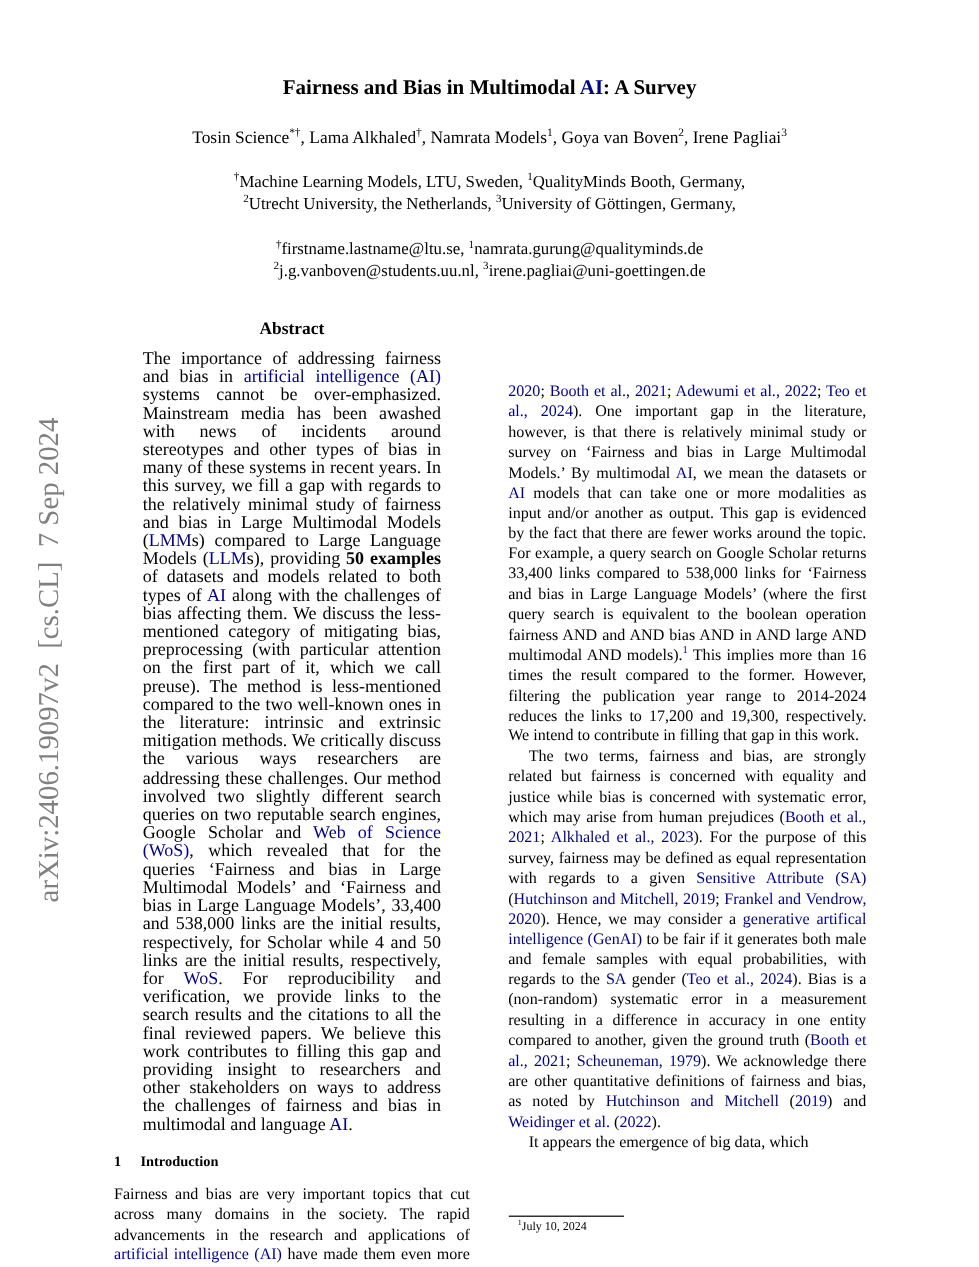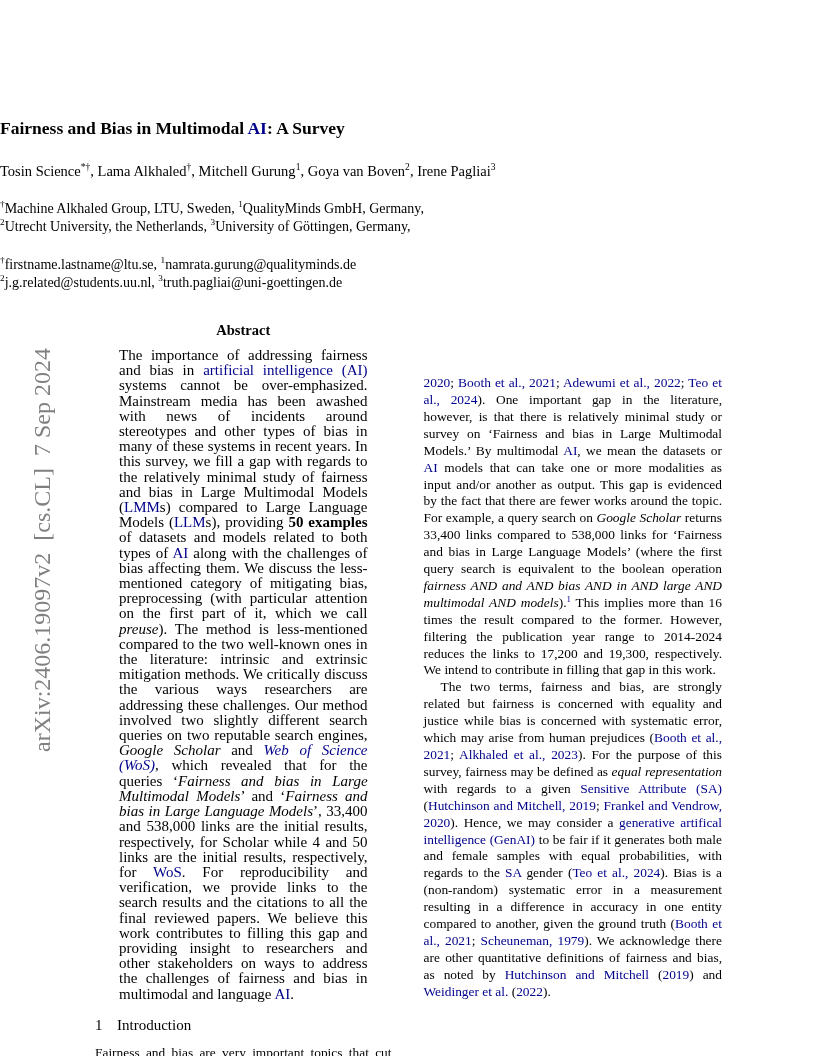--- a/index.html
+++ b/index.html
@@ -15,79 +15,80 @@
     overflow: hidden;
   }
   .watermark {
     position: absolute;
     top: 550px; left: 42px;
     transform: translate(-50%,-50%) rotate(-90deg);
     font-size: 24px;
     color: var(--watermark);
     white-space: pre;
   }
-  .header { text-align: left; padding-top: 118px; }
+  .header { text-align: center; padding-top: 62px; }
   .title { font-size: 17.5px; font-weight: bold; margin: 0; }
   .authors { margin-top: 24px; font-size: 14.5px; }
   .affils { margin-top: 20px; font-size: 14px; line-height: 18px; }
   .emails { margin-top: 20px; font-size: 14px; line-height: 18px; }
   .columns { display: flex; margin: 24px 94px 0 95px; gap: 32px; align-items: center; }
   .col-left { width: 305px; }
   .col-right { width: 307px; display: flex; flex-direction: column; height: 712px; }
   .abstract-block { padding: 0 24px; }
   .abstract-heading { font-weight: bold; font-size: 14.5px; text-align: center; margin: 6px 0 9px 0; }
   .abstract-body { font-size: 15px; line-height: 15.2px; text-align: justify; margin: 0; }
-  .section-heading { font-size: 15px; font-weight: normal; margin: 15px 0 11px 0; }
+  .section-heading { font-size: 12px; font-weight: bold; margin: 15px 0 11px 0; }
   .sec-num { display: inline-block; min-width: 22px; }
   .body-text { font-size: 13.4px; line-height: 16.9px; text-align: justify; margin: 0; }
   .indent { text-indent: 17px; }
   .footnote { margin-top: auto; padding-bottom: 2px; }
   .footnote-rule { width: 96px; border-top: 1.2px solid #000; margin-bottom: 3px; }
   .footnote-text { font-size: 10px; padding-left: 8px; }
   .lnk { color: var(--link); }
-  .it { font-style: italic; }
+  .it { }
   .bf { font-weight: bold; }
   sup { font-size: 66%; line-height: 0; }
 </style>
 </head>
 <body>
 
 <div class="page">
 
   <div class="watermark">arXiv:2406.19097v2  [cs.CL]  7 Sep 2024</div>
 
   <div class="header">
     <h1 class="title"><span>Fairness and Bias in Multimodal </span><span class="lnk">AI</span><span>: A Survey</span></h1>
-    <div class="authors"><span>Tosin Science</span><sup>*†</sup><span>, Lama Alkhaled</span><sup>†</sup><span>, Mitchell Gurung</span><sup>1</sup><span>, Goya van Boven</span><sup>2</sup><span>, Irene Pagliai</span><sup>3</sup></div>
+    <div class="authors"><span>Tosin Science</span><sup>*†</sup><span>, Lama Alkhaled</span><sup>†</sup><span>, Namrata Models</span><sup>1</sup><span>, Goya van Boven</span><sup>2</sup><span>, Irene Pagliai</span><sup>3</sup></div>
     <div class="affils">
-      <div><sup>†</sup><span>Machine Alkhaled Group, LTU, Sweden, </span><sup>1</sup><span>QualityMinds GmbH, Germany,</span></div>
+      <div><sup>†</sup><span>Machine Learning Models, LTU, Sweden, </span><sup>1</sup><span>QualityMinds Booth, Germany,</span></div>
       <div><sup>2</sup><span>Utrecht University, the Netherlands, </span><sup>3</sup><span>University of Göttingen, Germany,</span></div>
     </div>
     <div class="emails">
       <div><sup>†</sup><span>firstname.lastname@ltu.se, </span><sup>1</sup><span>namrata.gurung@qualityminds.de</span></div>
-      <div><sup>2</sup><span>j.g.related@students.uu.nl, </span><sup>3</sup><span>truth.pagliai@uni-goettingen.de</span></div>
+      <div><sup>2</sup><span>j.g.vanboven@students.uu.nl, </span><sup>3</sup><span>irene.pagliai@uni-goettingen.de</span></div>
     </div>
   </div>
 
   <div class="columns">
 
     <div class="col col-left">
       <div class="abstract-block">
         <div class="abstract-heading">Abstract</div>
         <p class="abstract-body"><span>The importance of addressing fairness and bias in </span><span class="lnk">artificial intelligence (AI)</span><span> systems cannot be over-emphasized. Mainstream media has been awashed with news of incidents around stereotypes and other types of bias in many of these systems in recent years. In this survey, we fill a gap with regards to the relatively minimal study of fairness and bias in Large Multimodal Models (</span><span class="lnk">LMM</span><span>s) compared to Large Language Models (</span><span class="lnk">LLM</span><span>s), providing </span><span class="bf">50 examples</span><span> of datasets and models related to both types of </span><span class="lnk">AI</span><span> along with the challenges of bias affecting them. We discuss the less-mentioned category of mitigating bias, preprocessing (with particular attention on the first part of it, which we call </span><span class="it">preuse</span><span>). The method is less-mentioned compared to the two well-known ones in the literature: intrinsic and extrinsic mitigation methods. We critically discuss the various ways researchers are addressing these challenges. Our method involved two slightly different search queries on two reputable search engines, </span><span class="it">Google Scholar</span><span> and </span><span class="lnk it">Web of Science (WoS)</span><span>, which revealed that for the queries ‘</span><span class="it">Fairness and bias in Large Multimodal Models</span><span>’ and ‘</span><span class="it">Fairness and bias in Large Language Models</span><span>’, 33,400 and 538,000 links are the initial results, respectively, for Scholar while 4 and 50 links are the initial results, respectively, for </span><span class="lnk">WoS</span><span>. For reproducibility and verification, we provide links to the search results and the citations to all the final reviewed papers. We believe this work contributes to filling this gap and providing insight to researchers and other stakeholders on ways to address the challenges of fairness and bias in multimodal and language </span><span class="lnk">AI</span><span>.</span></p>
       </div>
       <h2 class="section-heading">
         <span class="sec-num">1</span><span>Introduction</span>
       </h2>
       <p class="body-text"><span>Fairness and bias are very important topics that cut across many domains in the society. The rapid advancements in the research and applications of </span><span class="lnk">artificial intelligence (AI)</span><span> have made them even more compelling in recent times, such that many studies have emerged on them (</span><span class="lnk">Frankel and Vendrow</span><span>,</span></p>
     </div>
 
     <div class="col col-right">
       <p class="body-text"><span class="lnk">2020</span><span>; </span><span class="lnk">Booth et al., 2021</span><span>; </span><span class="lnk">Adewumi et al., 2022</span><span>; </span><span class="lnk">Teo et al., 2024</span><span>). One important gap in the literature, however, is that there is relatively minimal study or survey on ‘Fairness and bias in Large Multimodal Models.’ By multimodal </span><span class="lnk">AI</span><span>, we mean the datasets or </span><span class="lnk">AI</span><span> models that can take one or more modalities as input and/or another as output. This gap is evidenced by the fact that there are fewer works around the topic. For example, a query search on </span><span class="it">Google Scholar</span><span> returns 33,400 links compared to 538,000 links for ‘Fairness and bias in Large Language Models’ (where the first query search is equivalent to the boolean operation </span><span class="it">fairness AND and AND bias AND in AND large AND multimodal AND models</span><span>).</span><sup class="lnk">1</sup><span> This implies more than 16 times the result compared to the former. However, filtering the publication year range to 2014-2024 reduces the links to 17,200 and 19,300, respectively. We intend to contribute in filling that gap in this work.</span></p>
       <p class="body-text indent"><span>The two terms, fairness and bias, are strongly related but fairness is concerned with equality and justice while bias is concerned with systematic error, which may arise from human prejudices (</span><span class="lnk">Booth et al., 2021</span><span>; </span><span class="lnk">Alkhaled et al., 2023</span><span>). For the purpose of this survey, fairness may be defined as </span><span class="it">equal representation</span><span> with regards to a given </span><span class="lnk">Sensitive Attribute (SA)</span><span> (</span><span class="lnk">Hutchinson and Mitchell, 2019</span><span>; </span><span class="lnk">Frankel and Vendrow, 2020</span><span>). Hence, we may consider a </span><span class="lnk">generative artifical intelligence (GenAI)</span><span> to be fair if it generates both male and female samples with equal probabilities, with regards to the </span><span class="lnk">SA</span><span> gender (</span><span class="lnk">Teo et al., 2024</span><span>). Bias is a (non-random) systematic error in a measurement resulting in a difference in accuracy in one entity compared to another, given the ground truth (</span><span class="lnk">Booth et al., 2021</span><span>; </span><span class="lnk">Scheuneman, 1979</span><span>). We acknowledge there are other quantitative definitions of fairness and bias, as noted by </span><span class="lnk">Hutchinson and Mitchell</span><span> (</span><span class="lnk">2019</span><span>) and </span><span class="lnk">Weidinger et al.</span><span> (</span><span class="lnk">2022</span><span>).</span></p>
+      <p class="body-text indent"><span>It appears the emergence of big data, which</span></p>
       <div class="footnote">
         <div class="footnote-rule"></div>
         <div class="footnote-text"><sup>1</sup><span>July 10, 2024</span></div>
       </div>
     </div>
 
   </div>
 </div>
 
 </body></html>

